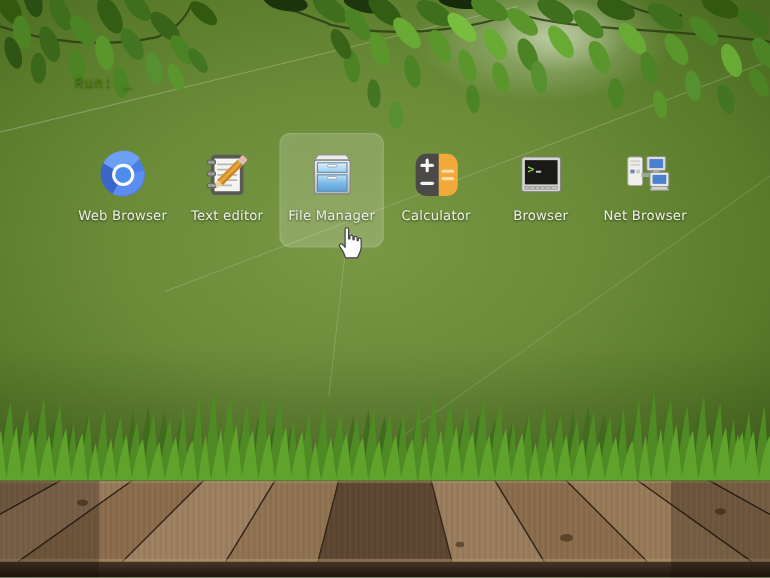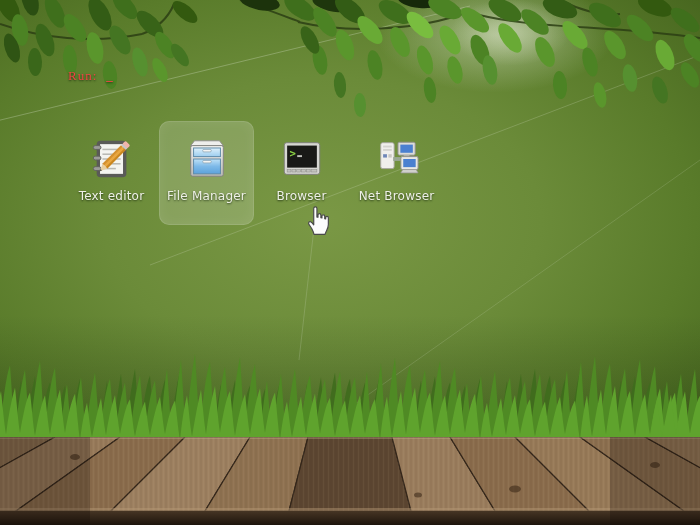--- a/index.html
+++ b/index.html
@@ -12,22 +12,22 @@
       radial-gradient(92% 80% at 46% 42%, #7a9845 0%, #6b8b39 34%, #597b2a 58%, #47661f 80%, #38561c 100%);
   }
   .layer{position:absolute;left:0;top:0;pointer-events:none;}
   .haze1{position:absolute;left:330px;top:-45px;width:330px;height:160px;
     background:radial-gradient(closest-side, rgba(214,224,196,.55), rgba(214,224,196,0) 72%);}
   .haze2{position:absolute;left:425px;top:-15px;width:170px;height:95px;
     background:radial-gradient(closest-side, rgba(226,233,208,.45), rgba(226,233,208,0) 70%);}
 
   .run-prompt{
     position:absolute;left:68px;top:68px;z-index:6;
-    font-family:Liberation Serif, serif;font-size:13px;letter-spacing:1px;
-    color:#ef4444;text-shadow:0 1px 2px rgba(20,35,10,.8);
+    font-family:Liberation Mono, monospace;font-size:13px;letter-spacing:1px;
+    color:#4d7c0f;text-shadow:0 1px 2px rgba(20,35,10,.8);
   }
   .run-cursor{margin-left:9px;font-weight:bold;}
 
   .launcher{position:absolute;left:64px;top:121px;display:flex;z-index:5;}
   .item{width:95px;height:104px;border-radius:10px;display:flex;flex-direction:column;align-items:center;cursor:pointer;}
   .item.selected{background:rgba(255,255,255,.17);box-shadow:inset 0 0 0 1px rgba(255,255,255,.10), inset 0 0 14px rgba(255,255,255,.08);}
   .ic{margin-top:15px;width:46px;height:46px;}
   .lbl{margin-top:7px;font-size:12px;color:#eef0e6;letter-spacing:.2px;text-shadow:0 1px 2px rgba(10,25,5,.7);white-space:nowrap;}
 
   .pointer{position:absolute;left:305px;top:204px;width:26px;height:32px;z-index:9;pointer-events:none;}
@@ -125,20 +125,31 @@
     <ellipse cx="455" cy="70" rx="14" ry="7" fill="#5a962c" transform="rotate(75 455 70)"></ellipse>
   </g>
 </svg>
 
 <div class="run-prompt">
   <span>Run:</span><span class="run-cursor">_</span>
 </div>
 
 <div class="launcher">
 
+  <div class="item">
+    <svg class="ic" viewBox="0 0 48 48">
+      <circle cx="24" cy="24" r="20.5" fill="#4a7fe8"></circle>
+      <path d="M24,24 L5,13 A21.5,21.5 0 0 1 40,8 Z" fill="#6ba0f5"></path>
+      <path d="M24,24 L5,13 A21.5,21.5 0 0 0 14,42 Z" fill="#3a66c9"></path>
+      <path d="M24,24 L14,42 A21.5,21.5 0 0 0 44,20 Z" fill="#5b8ef0"></path>
+      <circle cx="24" cy="24" r="10.5" fill="#ffffff"></circle>
+      <circle cx="24" cy="24" r="7.6" fill="#4d8df0"></circle>
+    </svg>
+    <div class="lbl">Web Browser</div>
+  </div>
 
   <div class="item">
     <svg class="ic" viewBox="0 0 48 48">
       <rect x="8" y="5" width="31" height="38" rx="4" fill="#5a5a57"></rect>
       <rect x="11.5" y="8.5" width="24" height="31" fill="#f4f4f0"></rect>
       <g stroke="#b9b9b3" stroke-width="1.6">
         <line x1="14" y1="14" x2="33" y2="14"></line>
           <line x1="14" y1="19" x2="33" y2="19"></line>
         <line x1="14" y1="24" x2="33" y2="24"></line>
           <line x1="14" y1="29" x2="33" y2="29"></line>
@@ -182,20 +193,36 @@
       <polygon points="11,5 37,5 41,10 7,10" fill="#eeeeec" stroke="#8e8e8a" stroke-width="1"></polygon>
       <rect x="7" y="10" width="34" height="32" rx="2" fill="url(#frameG)" stroke="#82827e" stroke-width="1"></rect>
       <rect x="10" y="12.5" width="28" height="9" fill="url(#dr1)" stroke="#5d89a8" stroke-width="1"></rect>
       <rect x="19.5" y="14" width="9" height="2.6" rx="1.2" fill="#f4f4f2" stroke="#8aa4b4" stroke-width=".8"></rect>
       <rect x="10" y="24" width="28" height="15.5" fill="url(#dr2)" stroke="#5d89a8" stroke-width="1"></rect>
       <rect x="19.5" y="25.5" width="9" height="2.6" rx="1.2" fill="#f4f4f2" stroke="#8aa4b4" stroke-width=".8"></rect>
     </svg>
     <div class="lbl">File Manager</div>
   </div>
 
+  <div class="item">
+    <svg class="ic" viewBox="0 0 48 48">
+      <path d="M14,4 H26 V44 H14 A10,10 0 0 1 4,34 V14 A10,10 0 0 1 14,4 Z" fill="#4c4a48"></path>
+      <path d="M26,4 H34 A10,10 0 0 1 44,14 V34 A10,10 0 0 1 34,44 H26 Z" fill="#f2a93b"></path>
+      <g stroke="#f4f4f0" stroke-width="3" stroke-linecap="round">
+        <line x1="10" y1="15" x2="20" y2="15"></line>
+          <line x1="15" y1="10" x2="15" y2="20"></line>
+        <line x1="10" y1="32" x2="20" y2="32"></line>
+      </g>
+      <g stroke="#fbe0a2" stroke-width="3" stroke-linecap="round">
+        <line x1="30" y1="20.5" x2="39" y2="20.5"></line>
+          <line x1="30" y1="27.5" x2="39" y2="27.5"></line>
+      </g>
+    </svg>
+    <div class="lbl">Calculator</div>
+  </div>
 
   <div class="item">
     <svg class="ic" viewBox="0 0 48 48">
       <rect x="5.5" y="7" width="37" height="33" rx="2.5" fill="#d6d6d2" stroke="#7e7e7a" stroke-width="1"></rect>
       <rect x="8.5" y="10" width="31" height="23" fill="#191917"></rect>
       <text x="11" y="22" font-family="DejaVu Sans Mono,monospace" font-size="11" font-weight="bold" fill="#8bd245">&gt;</text>
       <rect x="19" y="20" width="5" height="2" fill="#c2c2be"></rect>
       <g fill="#c2c2be" stroke="#8e8e8a" stroke-width=".6">
         <rect x="8.5" y="35" width="4" height="2.6"></rect>
           <rect x="13.5" y="35" width="4" height="2.6"></rect>

